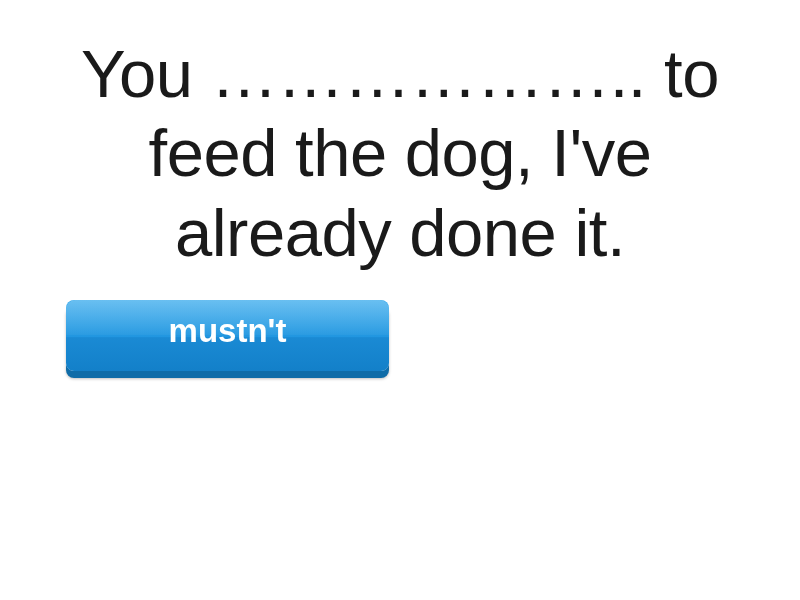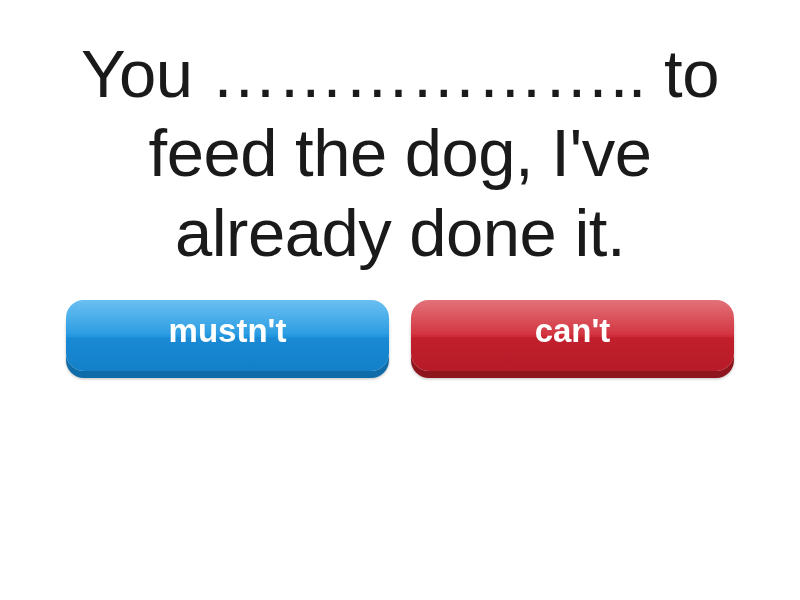--- a/index.html
+++ b/index.html
@@ -46,21 +46,21 @@
     grid-template-rows: 1fr 1fr;
     column-gap: 22px;
     row-gap: 14px;
     padding: 0 66px 32px 66px;
     box-sizing: border-box;
   }
 
   .answer-btn {
     position: relative;
     border: none;
-    border-radius: 18px;
+    border-radius: 8px;
     display: flex;
     align-items: center;
     justify-content: center;
     text-align: center;
     color: #ffffff;
     font-size: 33px;
     font-weight: bold;
     line-height: 1.12;
     cursor: pointer;
     padding: 0 10px 7px 10px;
@@ -112,20 +112,17 @@
   <div class="question-area">
     <div class="question-text">You ……………….. to feed the dog, I've already done it.</div>
   </div>
 
   <div class="answers-grid">
 
     <button class="answer-btn btn-blue">
       <span class="label">mustn't</span>
     </button>
 
-    <button class="answer-btn btn-red">
-      <span class="label">can't</span>
-    </button>
 
 
 
   </div>
 </div>
 
 </body></html>

